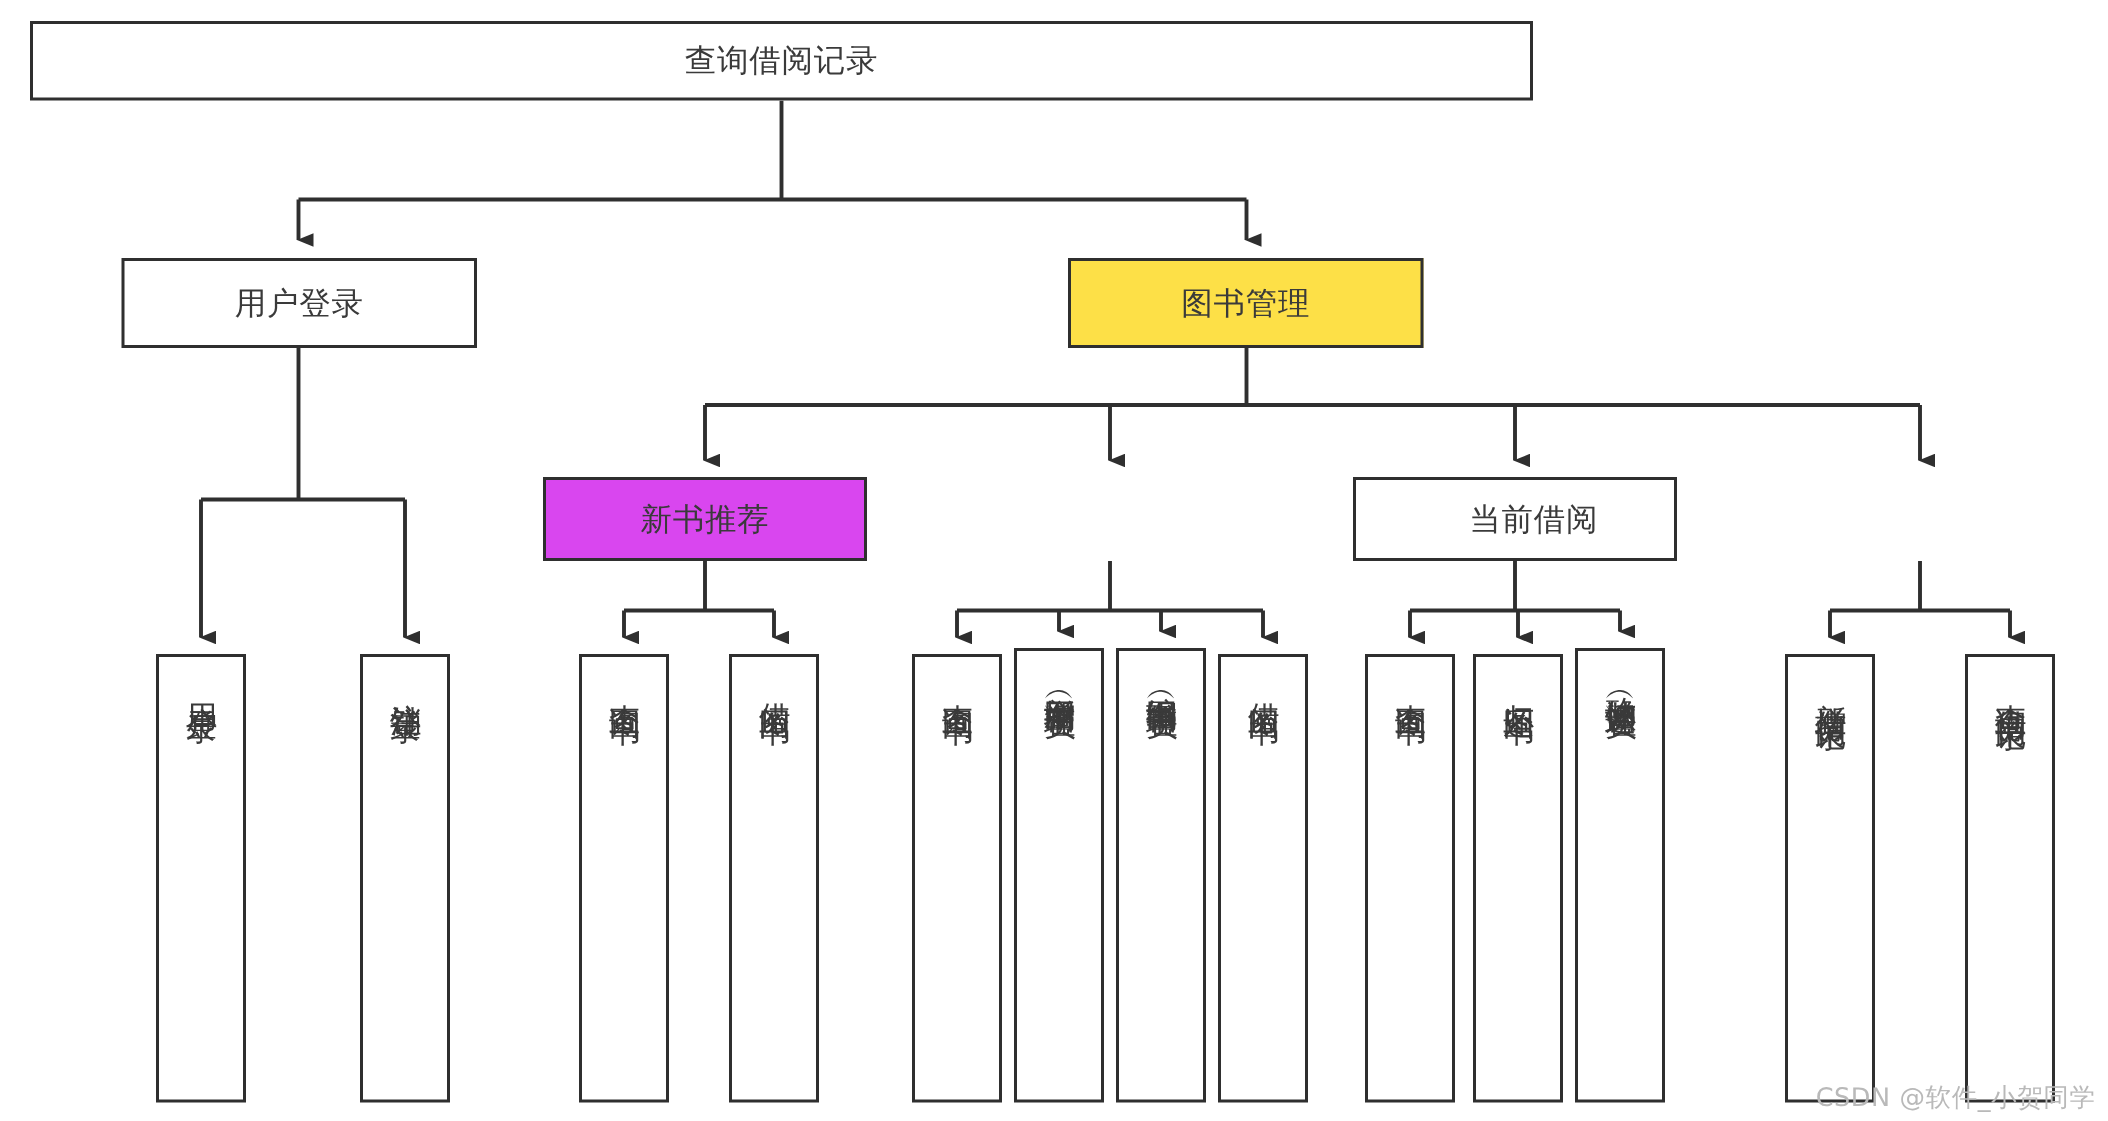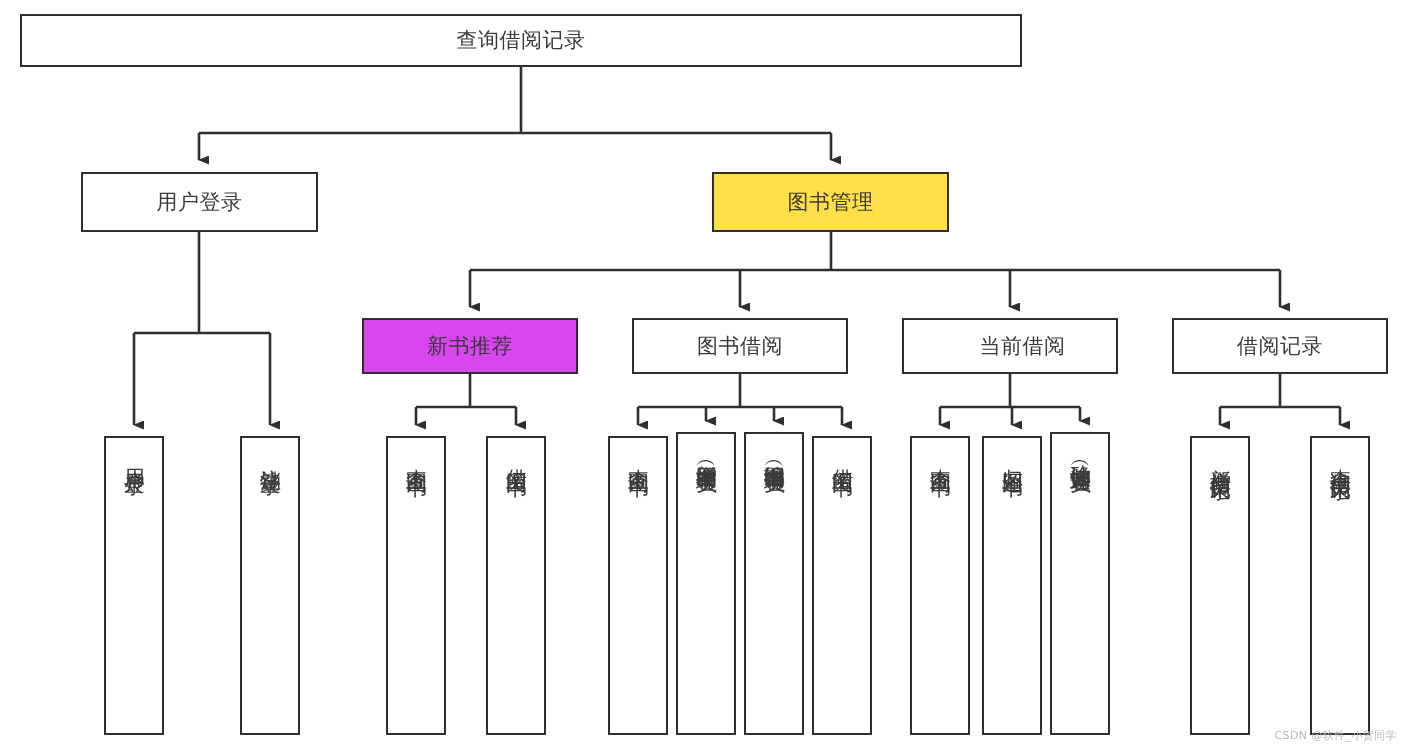--- a/index.html
+++ b/index.html
@@ -62,21 +62,21 @@
     line-height: 1;
     white-space: nowrap;
   }
   .node.vert.tall .node-label {
     letter-spacing: 1.2px;
   }
   #watermark {
     position: absolute;
     right: 8px;
     bottom: 4px;
-    font-size: 11px;
+    font-size: 17px;
     color: #b9b9b9;
     letter-spacing: 0.4px;
     z-index: 5;
     white-space: nowrap;
   }
 </style>
 </head>
 <body>
 
 <div id="diagram-root" style="background: rgb(255, 255, 255);">
@@ -138,28 +138,22 @@
   <div class="node horiz" style="left: 81px; top: 172px; width: 237px; height: 60px; border-color: rgb(47, 47, 47); background: rgb(255, 255, 255);">
     <span class="node-label" style="color: rgb(58, 58, 58);">用户登录</span>
   </div>
   <div class="node horiz" style="left: 712px; top: 172px; width: 237px; height: 60px; border-color: rgb(47, 47, 47); background: #fde047;">
     <span class="node-label" style="color: rgb(58, 58, 58);">图书管理</span>
   </div>
 
   <div class="node horiz" style="left: 362px; top: 318px; width: 216px; height: 56px; border-color: rgb(47, 47, 47); background: #d946ef;">
     <span class="node-label" style="color: rgb(58, 58, 58);">新书推荐</span>
   </div>
-  <div class="node horiz" style="left: 632px; top: 318px; width: 216px; height: 56px; border-color: rgb(47, 47, 47); background: rgb(255, 255, 255);">
-    <span class="node-label" style="color: rgb(58, 58, 58);">图书借阅</span>
-  </div>
   <div class="node horiz" style="left: 902px; top: 318px; width: 216px; height: 56px; border-color: rgb(47, 47, 47); background: rgb(255, 255, 255); padding-left: 25px;">
     <span class="node-label" style="color: rgb(58, 58, 58);">当前借阅</span>
-  </div>
-  <div class="node horiz" style="left: 1172px; top: 318px; width: 216px; height: 56px; border-color: rgb(47, 47, 47); background: rgb(255, 255, 255);">
-    <span class="node-label" style="color: rgb(58, 58, 58);">借阅记录</span>
   </div>
 
   <div class="node vert" style="left: 104px; top: 436px; width: 60px; height: 299px; border-color: rgb(47, 47, 47); background: rgb(255, 255, 255);">
     <span class="node-label" style="color: rgb(58, 58, 58);">用户登录</span>
   </div>
   <div class="node vert" style="left: 240px; top: 436px; width: 60px; height: 299px; border-color: rgb(47, 47, 47); background: rgb(255, 255, 255);">
     <span class="node-label" style="color: rgb(58, 58, 58);">注销登录</span>
   </div>
   <div class="node vert" style="left: 386px; top: 436px; width: 60px; height: 299px; border-color: rgb(47, 47, 47); background: rgb(255, 255, 255);">
     <span class="node-label" style="color: rgb(58, 58, 58);">查询图书</span>

